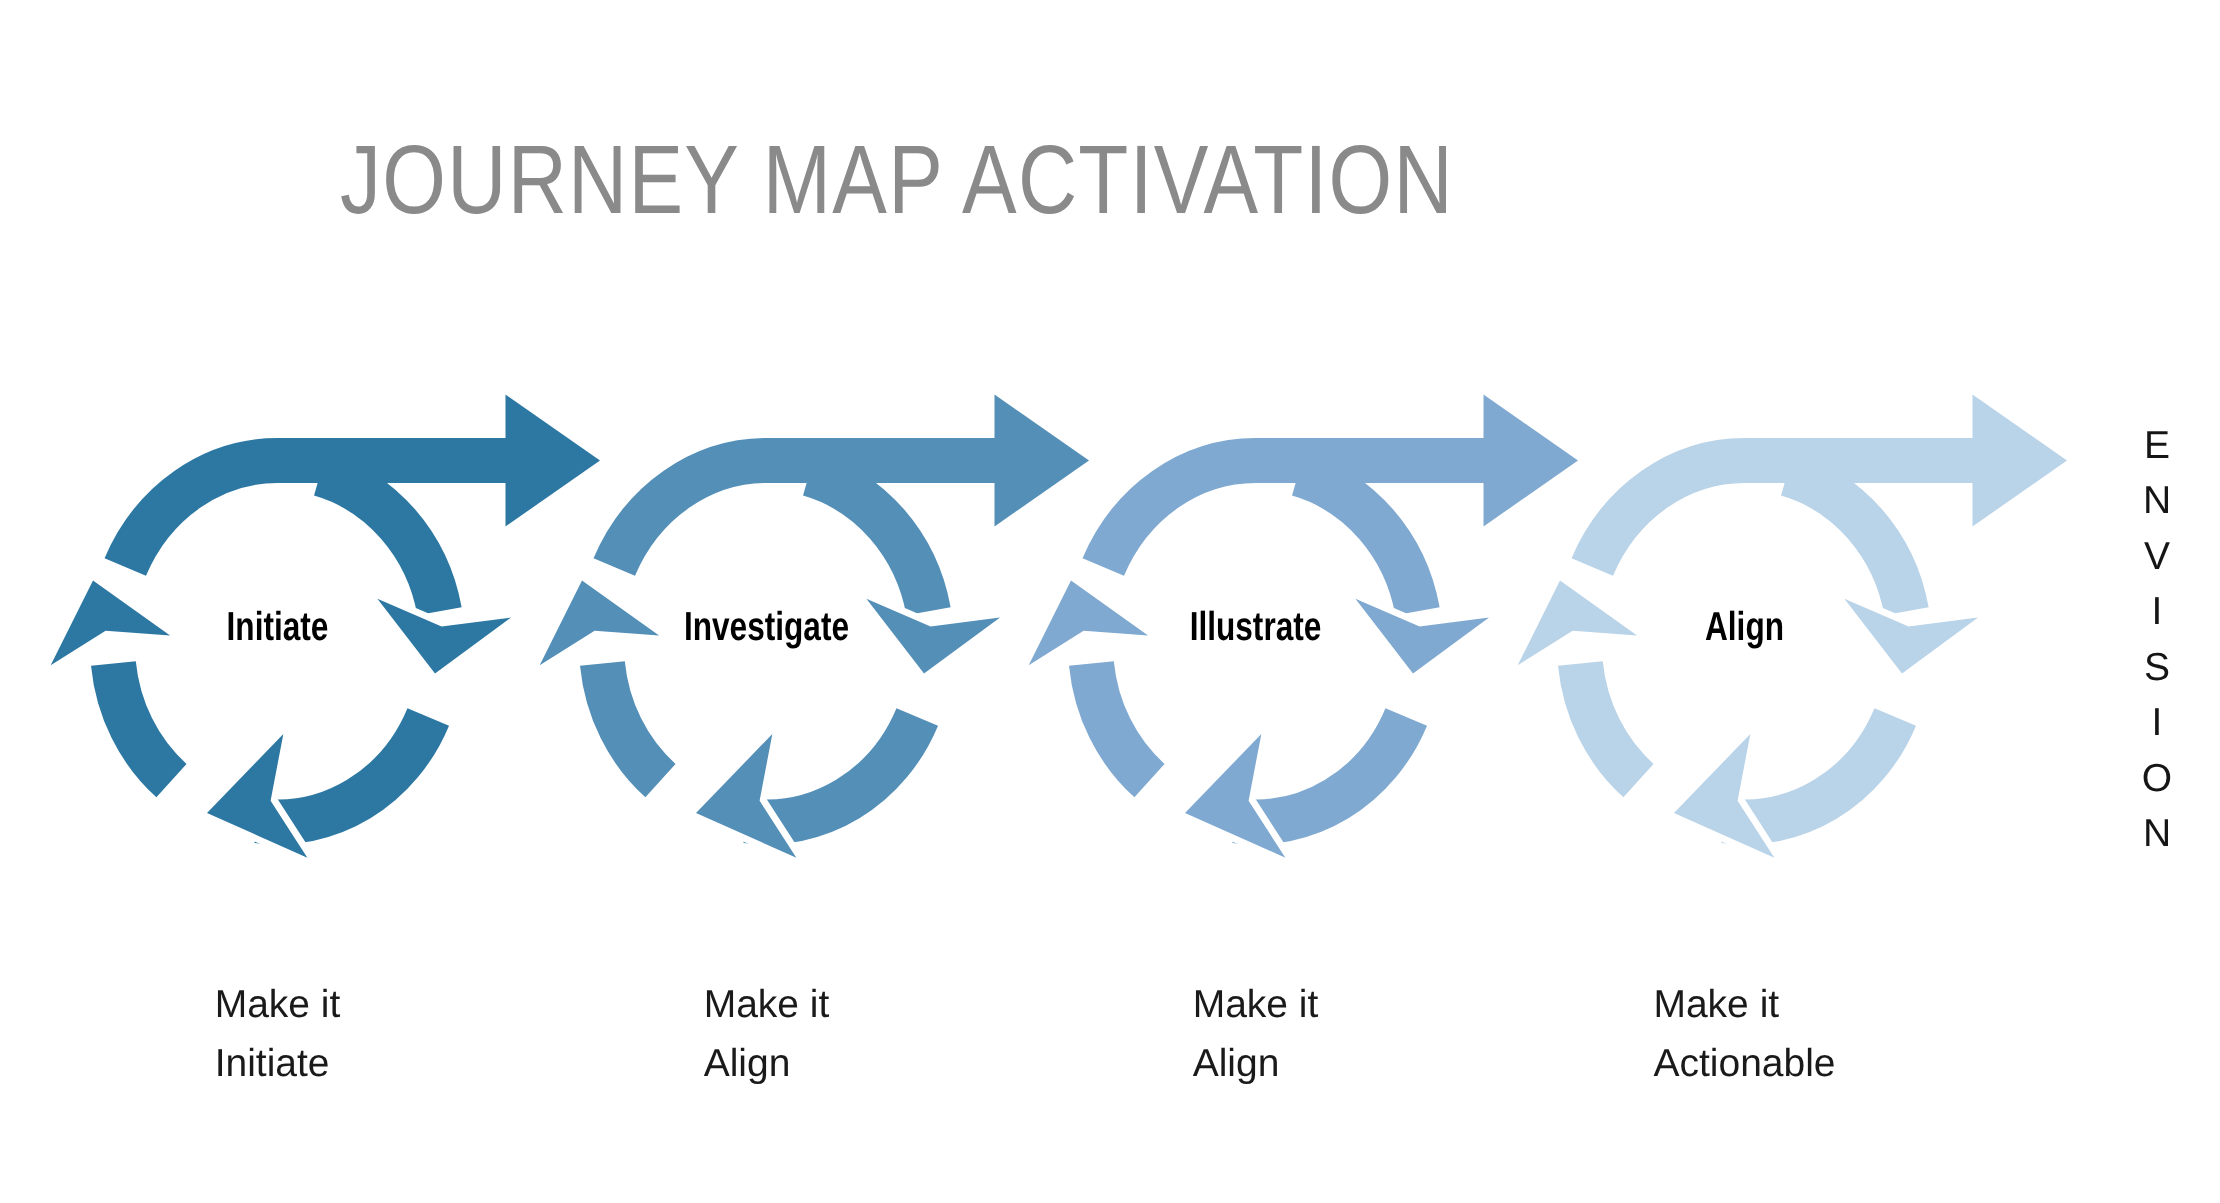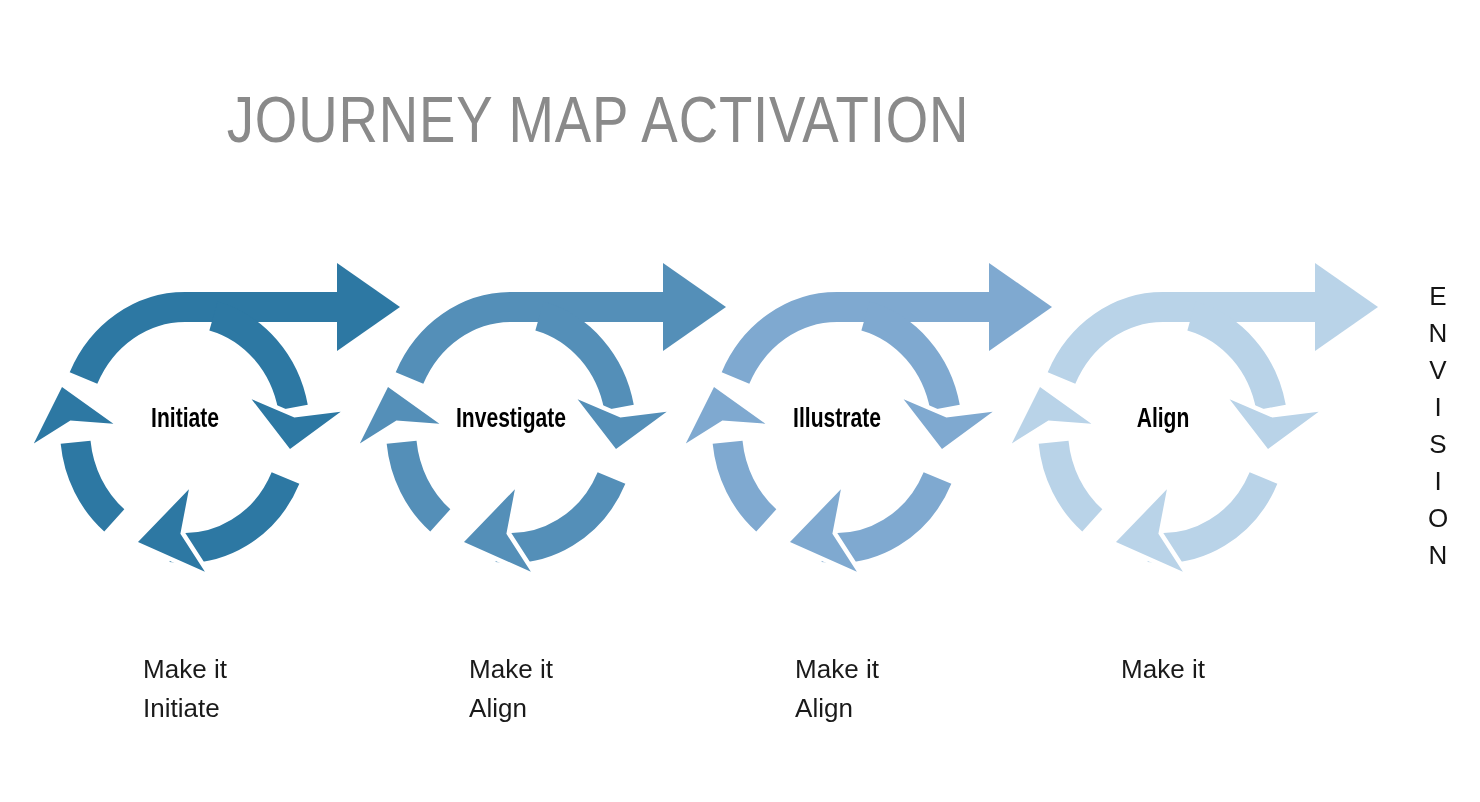--- a/index.html
+++ b/index.html
@@ -130,14 +130,15 @@
 
   <div class="loop-label" style="left: 837px; color: rgb(0, 0, 0);">Illustrate</div>
   <div class="loop-caption" style="left: 837px; color: rgb(26, 26, 26);">
     <span>Make it</span>
     <span>Align</span>
   </div>
 
   <div class="loop-label" style="left: 1163px; color: rgb(0, 0, 0);">Align</div>
   <div class="loop-caption" style="left: 1163px; color: rgb(26, 26, 26);">
     <span>Make it</span>
+    <span>Actionable</span>
   </div>
 </div>
 
 </body></html>

